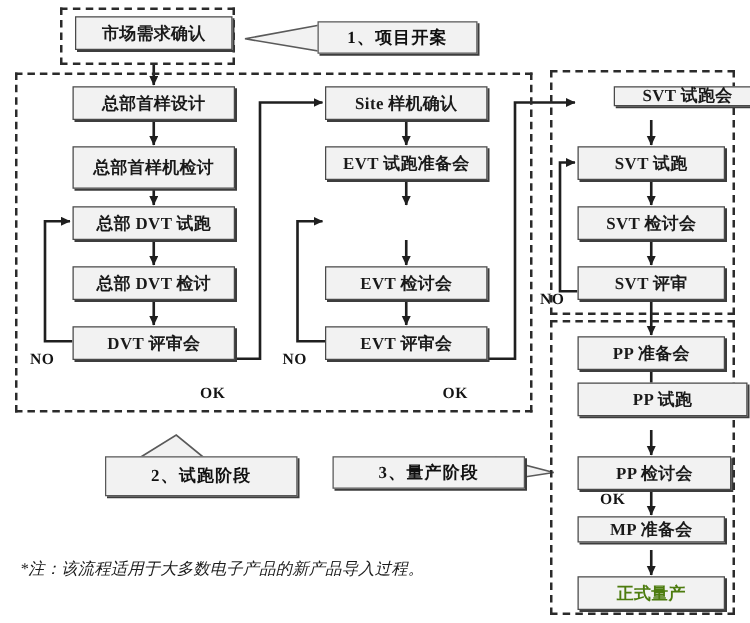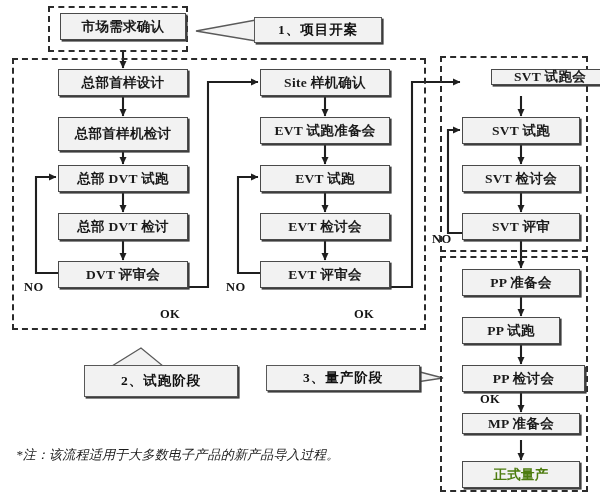--- a/index.html
+++ b/index.html
@@ -146,31 +146,30 @@
   <div class="callout" style="left:266px;top:365px;width:154px;height:26px;">3、量产阶段</div>
 
   <div class="node" style="left:58px;top:69px;width:130px;height:27px;">总部首样设计</div>
   <div class="node" style="left:58px;top:117px;width:130px;height:34px;">总部首样机检讨</div>
   <div class="node" style="left:58px;top:165px;width:130px;height:27px;">总部 DVT 试跑</div>
   <div class="node" style="left:58px;top:213px;width:130px;height:27px;">总部 DVT 检讨</div>
   <div class="node" style="left:58px;top:261px;width:130px;height:27px;">DVT 评审会</div>
 
   <div class="node" style="left:260px;top:69px;width:130px;height:27px;">Site 样机确认</div>
   <div class="node" style="left:260px;top:117px;width:130px;height:27px;">EVT 试跑准备会</div>
-  <div class="node" style="left:260px;top:165px;width:130px;height:27px;">EVT 试跑</div>
   <div class="node" style="left:260px;top:213px;width:130px;height:27px;">EVT 检讨会</div>
   <div class="node" style="left:260px;top:261px;width:130px;height:27px;">EVT 评审会</div>
 
   <div class="node" style="left:462px;top:69px;width:118px;height:16px;margin-left:29px;">SVT 试跑会</div>
   <div class="node" style="left:462px;top:117px;width:118px;height:27px;">SVT 试跑</div>
   <div class="node" style="left:462px;top:165px;width:118px;height:27px;">SVT 检讨会</div>
   <div class="node" style="left:462px;top:213px;width:118px;height:27px;">SVT 评审</div>
 
   <div class="node" style="left:462px;top:269px;width:118px;height:27px;">PP 准备会</div>
-  <div class="node" style="left:462px;top:317px;width:98px;height:27px;font-family:Liberation Serif, serif;">PP 试跑</div>
+  <div class="node" style="left:462px;top:306px;width:136px;height:27px;font-family:Liberation Serif, serif;">PP 试跑</div>
   <div class="node" style="left:462px;top:365px;width:123px;height:27px;">PP 检讨会</div>
   <div class="node" style="left:462px;top:413px;width:118px;height:21px;">MP 准备会</div>
   <div class="node faint" style="left:462px;top:461px;width:118px;height:27px;">正式量产</div>
 
   <div class="elabel" style="left:24px;top:280px;">NO</div>
   <div class="elabel" style="left:160px;top:307px;">OK</div>
   <div class="elabel" style="left:226px;top:280px;">NO</div>
   <div class="elabel" style="left:354px;top:307px;">OK</div>
   <div class="elabel" style="left:432px;top:232px;">NO</div>
   <div class="elabel" style="left:480px;top:392px;">OK</div>

